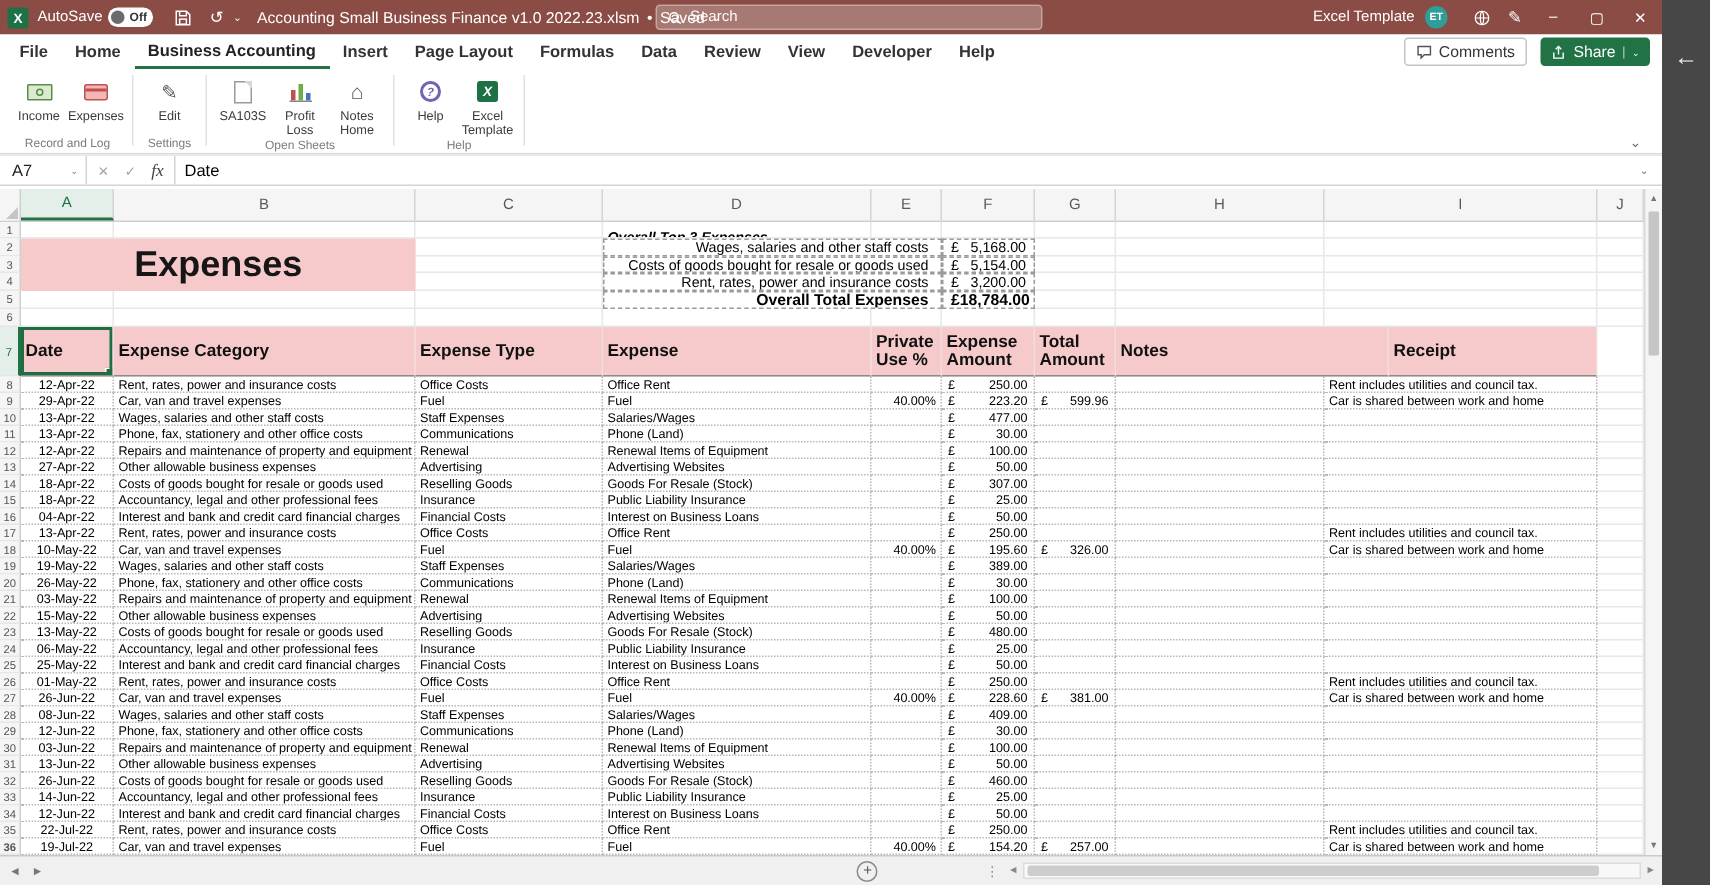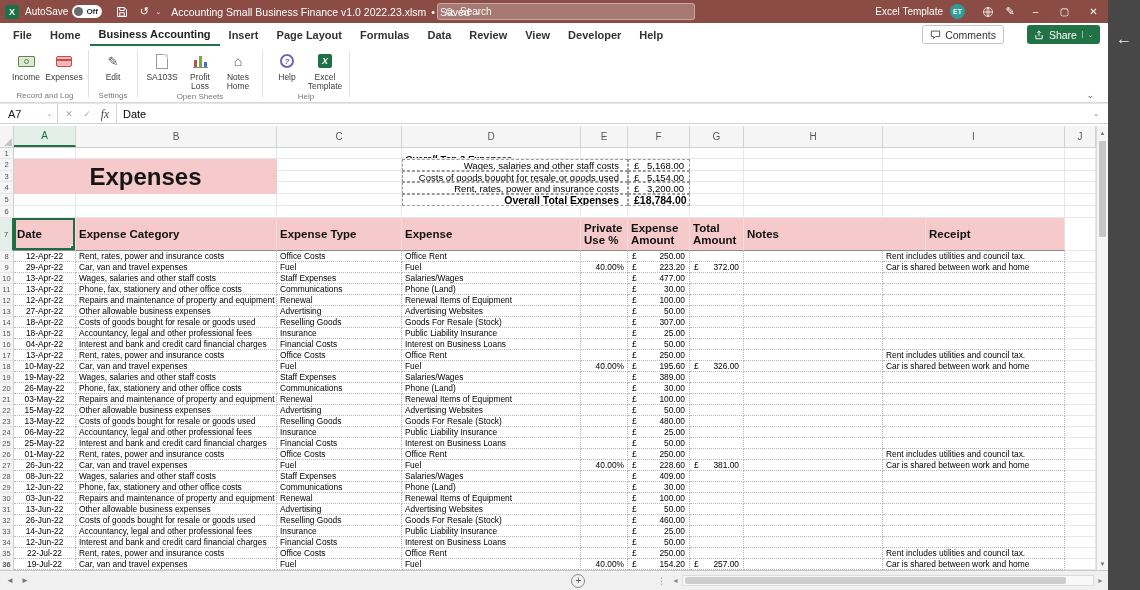--- a/index.html
+++ b/index.html
@@ -26,21 +26,21 @@
   .tb-right { position:absolute; right:0; top:0; height:23px; display:flex; align-items:center; }
   .acct { font-size:10px; margin-right:7px; }
   .avatar { width:15px; height:15px; border-radius:50%; background:#2f9d98; color:#fff; font-size:7px; font-weight:bold; display:flex; align-items:center; justify-content:center; margin-right:12px; }
   .winbtn { width:29px; height:23px; display:flex; align-items:center; justify-content:center; font-size:10px; color:#fff; }
 
   
   .tabsrow { position:absolute; top:23px; left:0; right:0; height:23px; background:#fff; }
   #ribbon-tabs { display:flex; margin-left:4px; height:100%; }
   .rtab { padding:0 9px; font-size:11px; color:#333; display:flex; align-items:center; white-space:nowrap;font-weight:bold; }
   .rtab.active { font-weight:bold; color:#222; border-bottom:2.5px solid #217346; }
-  .tabs-right { position:absolute; right:8px; top:2px; display:flex; gap:23px; align-items:center; height:19px; }
+  .tabs-right { position:absolute; right:8px; top:2px; display:flex; gap:9px; align-items:center; height:19px; }
   .comments-btn { border:1px solid #c4c4c4; border-radius:3px; height:19px; display:flex; align-items:center; gap:4px; padding:0 7px; font-size:10.5px; color:#333; background:#fff; }
   .share-btn { background:#217346; color:#fff; border-radius:3px; height:19px; display:flex; align-items:center; gap:5px; padding:0 7px; font-size:10.5px; }
   .share-caret { border-left:1px solid rgba(255,255,255,.5); padding-left:5px; font-size:6px; }
 
   
   .ribbon { position:absolute; top:46px; left:0; right:0; height:57px; background:#fff; border-bottom:1px solid #d8d8d8; display:flex; padding-left:4px; }
   .rgroup { display:flex; flex-direction:column; align-items:center; padding:2px 4px 0; }
   .rbtns { display:flex; flex:1; align-items:flex-start; gap:2px; }
   .rbtn { width:36px; min-height:42px; display:flex; flex-direction:column; align-items:center; padding-top:4px; gap:3px; border-radius:3px; }
   .rtxt { font-size:8.5px; color:#3b3b3b; text-align:center; line-height:9px; }
@@ -480,21 +480,21 @@
             <div class="c pad" style="width: 201px;">Car, van and travel expenses</div>
             <div class="c pad" style="width: 125px;">Fuel</div>
             <div class="c pad" style="width: 179px;">Fuel</div>
             <div class="c ce" style="width: 47px;">40.00%</div>
             <div class="c cf" style="width: 62px;">
               <span>£</span>
               <span>223.20</span>
             </div>
             <div class="c cf" style="width: 54px;">
               <span>£</span>
-              <span>372.00</span>
+              <span>599.96</span>
             </div>
             <div class="c pad" style="width: 139px;"></div>
             <div class="c pad" style="width: 182px;">Car is shared between work and home</div>
             <div class="c plainc" style="width: 31px;"></div>
           </div>
           <div class="drow">
             <div class="c ca" style="width: 62px;">13-Apr-22</div>
             <div class="c pad" style="width: 201px;">Wages, salaries and other staff costs</div>
             <div class="c pad" style="width: 125px;">Staff Expenses</div>
             <div class="c pad" style="width: 179px;">Salaries/Wages</div>

